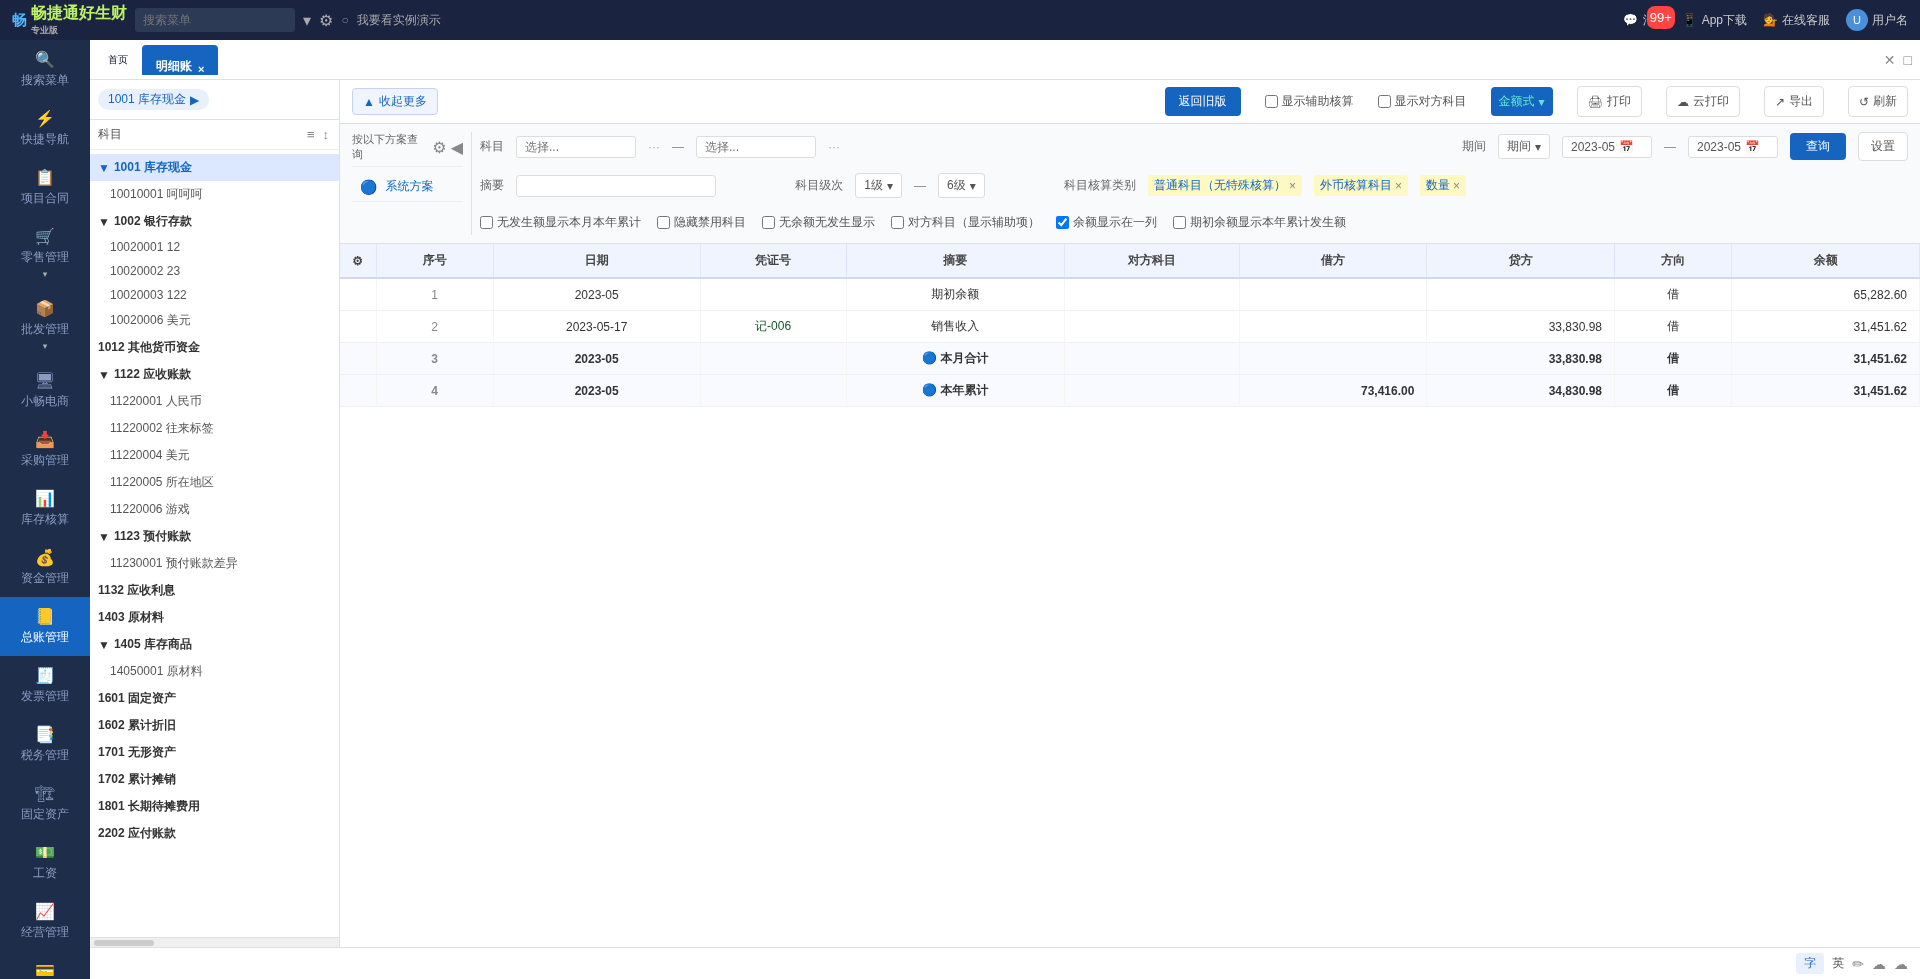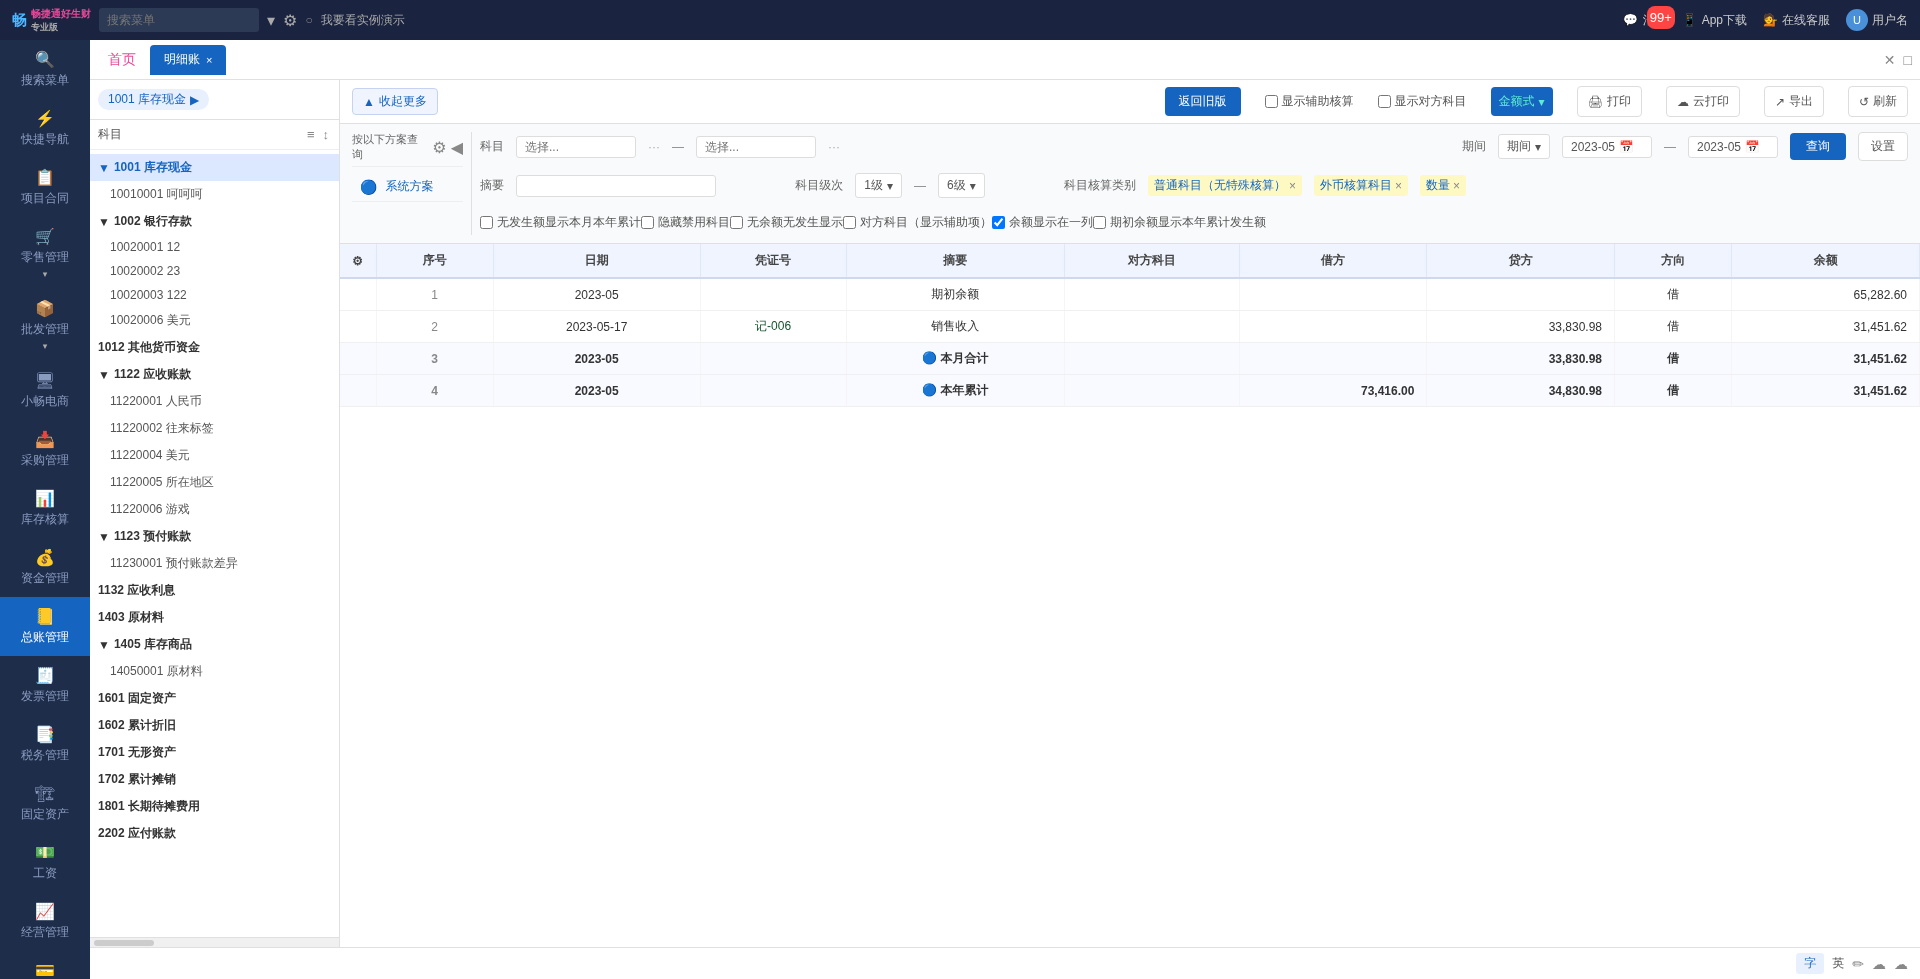--- a/index.html
+++ b/index.html
@@ -25,24 +25,24 @@
     .sidebar { width: 90px; background: #1e2d4a; display: flex; flex-direction: column; flex-shrink: 0; }
     .sidebar-item { display: flex; flex-direction: column; align-items: center; padding: 10px 4px; color: #8a9bc0; cursor: pointer; font-size: 11px; gap: 3px; }
     .sidebar-item.active { background: #1565c0; color: #fff; }
     .sidebar-icon { font-size: 16px; }
 
     
     .content-area { flex: 1; display: flex; flex-direction: column; overflow: hidden; }
 
     
     .tabs-bar { height: 40px; background: #fff; display: flex; align-items: center; padding: 0 8px; border-bottom: 1px solid #e0e0e0; gap: 4px; }
-    .tab { height: 30px; padding: 0 14px; display: flex; align-items: center; gap: 6px; border-radius: 4px 4px 0 0; cursor: pointer; color: #555; font-size: 13px; }
+    .tab { height: 30px; padding: 0 14px; display: flex; align-items: flex-end; gap: 6px; border-radius: 4px 4px 0 0; cursor: pointer; color: #555; font-size: 13px; font-weight: bold; }
     .tab.active { background: #1565c0; color: #fff; }
     .tab-close { cursor: pointer; color: #fff; font-size: 11px; }
-    .tab-home { color: #ec4899; font-size: 14px; padding: 0 10px; cursor: pointer; }
+    .tab-home { color: #0f172a; font-size: 10px; padding: 0 10px; cursor: pointer; }
     .tabs-right { margin-left: auto; display: flex; align-items: center; gap: 8px; }
     .tabs-right-icon { color: #888; cursor: pointer; font-size: 14px; }
 
     
     .page-content { flex: 1; display: flex; overflow: hidden; background: #f5f6fa; }
 
     
     .left-panel { width: 250px; background: #fff; border-right: 1px solid #e0e0e0; display: flex; flex-direction: column; flex-shrink: 0; }
     .left-panel-header { height: 40px; display: flex; align-items: center; padding: 0 8px; gap: 4px; border-bottom: 1px solid #e0e0e0; }
     .subject-tag { background: #e8f0fe; color: #1565c0; border-radius: 12px; padding: 2px 10px; font-size: 12px; cursor: pointer; display: flex; align-items: center; gap: 4px; }
@@ -77,21 +77,21 @@
     .filter-date { border: 1px solid #ddd; border-radius: 3px; padding: 3px 8px; color: #555; font-size: 12px; width: 90px; background: #fff; display: flex; align-items: center; gap: 4px; cursor: pointer; }
     .filter-select { border: 1px solid #ddd; border-radius: 3px; padding: 3px 8px; color: #555; font-size: 12px; background: #fff; cursor: pointer; display: flex; align-items: center; gap: 4px; }
     .tag-item { background: #fef9c3; color: #1565c0; border-radius: 3px; padding: 2px 6px; font-size: 11px; display: flex; align-items: center; gap: 3px; }
     .tag-close { cursor: pointer; color: #888; }
     .btn-query { background: #1565c0; color: #fff; border: none; border-radius: 4px; padding: 5px 16px; cursor: pointer; font-size: 12px; }
     .btn-settings { background: #fff; border: 1px solid #ddd; color: #555; border-radius: 4px; padding: 5px 12px; cursor: pointer; font-size: 12px; }
     .filter-config-icon { color: #888; cursor: pointer; font-size: 16px; }
     .filter-collapse-icon { color: #888; cursor: pointer; font-size: 16px; }
 
     
-    .checkbox-row { display: flex; align-items: center; padding: 4px 0; }
+    .checkbox-row { display: flex; align-items: center; gap: 16px; padding: 4px 0; }
     .cb-item { display: flex; align-items: center; gap: 4px; color: #555; font-size: 12px; cursor: pointer; }
     .cb-item input[type=checkbox] { width: 13px; height: 13px; cursor: pointer; }
 
     
     .data-table-wrap { flex: 1; overflow: auto; background: #fff; }
     table { width: 100%; border-collapse: collapse; }
     thead th { background: #f0f4ff; color: #444; font-weight: bold; padding: 8px 12px; border-bottom: 2px solid #d0d8f0; border-right: 1px solid #e0e8f8; text-align: center; font-size: 12px; white-space: nowrap; position: sticky; top: 0; z-index: 2; }
     thead th.gear-col { width: 36px; }
     tbody td { padding: 7px 12px; border-bottom: 1px solid #f0f0f0; border-right: 1px solid #f5f5f5; color: #333; font-size: 12px; text-align: center; }
     tbody tr.bold-row td { font-weight: bold; background: #f8faff; }
@@ -111,21 +111,21 @@
 
     .left-panel-label { font-size: 12px; color: #555; padding: 2px 0; }
   </style>
 </head>
 <body>
 
 <div class="top-bar">
   <div class="top-bar-logo">
     <span style="color:#4db8ff; font-size:15px;">畅</span>
     <div>
-      <div style="color:#ec4899; font-size:10px;">畅捷通好生财</div>
+      <div style="color:#bef264; font-size:16px;">畅捷通好生财</div>
       <div style="color:#aaa; font-size:9px;">专业版</div>
     </div>
   </div>
   <input class="top-bar-search" placeholder="搜索菜单" style="">
   <span class="top-bar-icon">▾</span>
   <span class="top-bar-icon">⚙</span>
   <div class="top-bar-mid">
     <span style="color:#888;">○</span>
     <span class="demo-link">我要看实例演示</span>
   </div>

